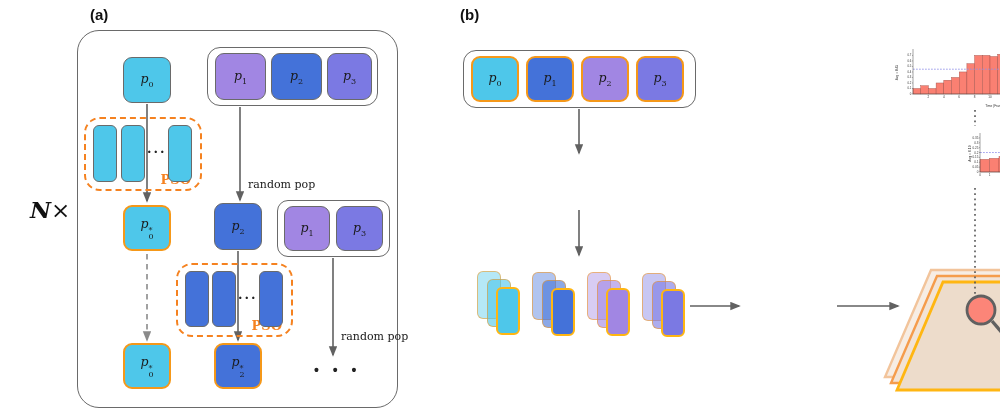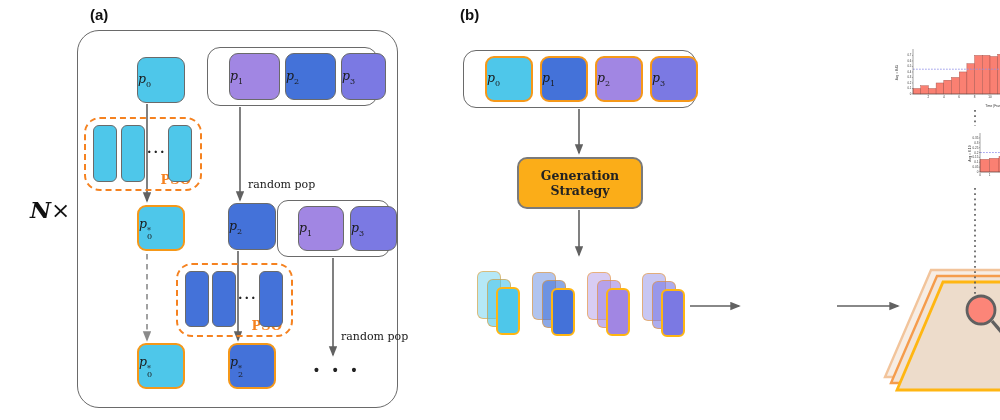--- a/index.html
+++ b/index.html
@@ -10,21 +10,21 @@
   .panel-label{position:absolute;font-size:15px;font-weight:bold;color:#111;
                font-family:"Liberation Sans",sans-serif;}
   .outer-frame{position:absolute;border:1.8px solid #6a6a6a;border-radius:22px;
                box-sizing:border-box;background:transparent;}
   .ntimes{position:absolute;font-family:"DejaVu Serif",serif;font-size:23px;color:#111;}
   .ntimes i{font-weight:600;}
 
   .group{position:absolute;background:#fff;border:1.6px solid #6a6a6a;border-radius:13px;
          box-sizing:border-box;}
   .pbox{position:absolute;width:48px;height:46px;border-radius:9px;display:flex;
-        align-items:center;justify-content:flex-start;box-sizing:border-box;margin-left:14px;}
+        align-items:center;justify-content:center;box-sizing:border-box;}
   .gray-b{border:1.6px solid #6a6a6a;}
   .orange-b{border:2.4px solid var(--c-orange_border,#F59819);}
   .bg-cyan{background:var(--c-cyan,#4EC7EA);} .bg-blue{background:var(--c-blue,#4472D9);}
   .bg-purple{background:var(--c-purple,#A186E3);} .bg-indigo{background:var(--c-indigo,#7B79E3);}
 
   .plabel{font-family:"DejaVu Serif",serif;font-style:italic;font-size:12.5px;color:#1a1a1a;}
   .plabel sub{font-size:8px;font-style:normal;}
   .stk{display:inline-flex;flex-direction:column;align-items:flex-start;line-height:1;
        font-size:8px;vertical-align:-5px;font-style:normal;}
   .stk .sp{font-size:8px;height:6px;} .stk .sb{font-size:8px;}
@@ -173,21 +173,20 @@
   <div class="pbox bg-blue orange-b" style="left:526px;top:56px;">
     <span class="plabel"><i>p</i><sub>1</sub></span>
   </div>
   <div class="pbox bg-purple orange-b" style="left:581px;top:56px;">
     <span class="plabel"><i>p</i><sub>2</sub></span>
   </div>
   <div class="pbox bg-indigo orange-b" style="left:636px;top:56px;">
     <span class="plabel"><i>p</i><sub>3</sub></span>
   </div>
 
-  <div class="flow-box gen" style="left:517px;top:157px;width:126px;height:52px;">Generation Strategy</div>
 
   <div>
       <div class="card" style="left: 477px; top: 271px; background: rgba(78, 199, 234, 0.42); border: 1.6px solid rgba(245, 152, 25, 0.55);"></div>
       <div class="card" style="left: 487px; top: 279px; background: rgba(78, 199, 234, 0.62); border: 1.6px solid rgba(245, 152, 25, 0.55);"></div>
       <div class="card" style="left: 496px; top: 287px; background: rgb(78, 199, 234); border: 2.2px solid rgb(255, 182, 18);"></div>
       <div class="card" style="left: 532px; top: 272px; background: rgba(68, 114, 217, 0.42); border: 1.6px solid rgba(245, 152, 25, 0.55);"></div>
       <div class="card" style="left: 542px; top: 280px; background: rgba(68, 114, 217, 0.62); border: 1.6px solid rgba(245, 152, 25, 0.55);"></div>
       <div class="card" style="left: 551px; top: 288px; background: rgb(68, 114, 217); border: 2.2px solid rgb(255, 182, 18);"></div>
       <div class="card" style="left: 587px; top: 272px; background: rgba(161, 134, 227, 0.42); border: 1.6px solid rgba(245, 152, 25, 0.55);"></div>
       <div class="card" style="left: 597px; top: 280px; background: rgba(161, 134, 227, 0.62); border: 1.6px solid rgba(245, 152, 25, 0.55);"></div>

